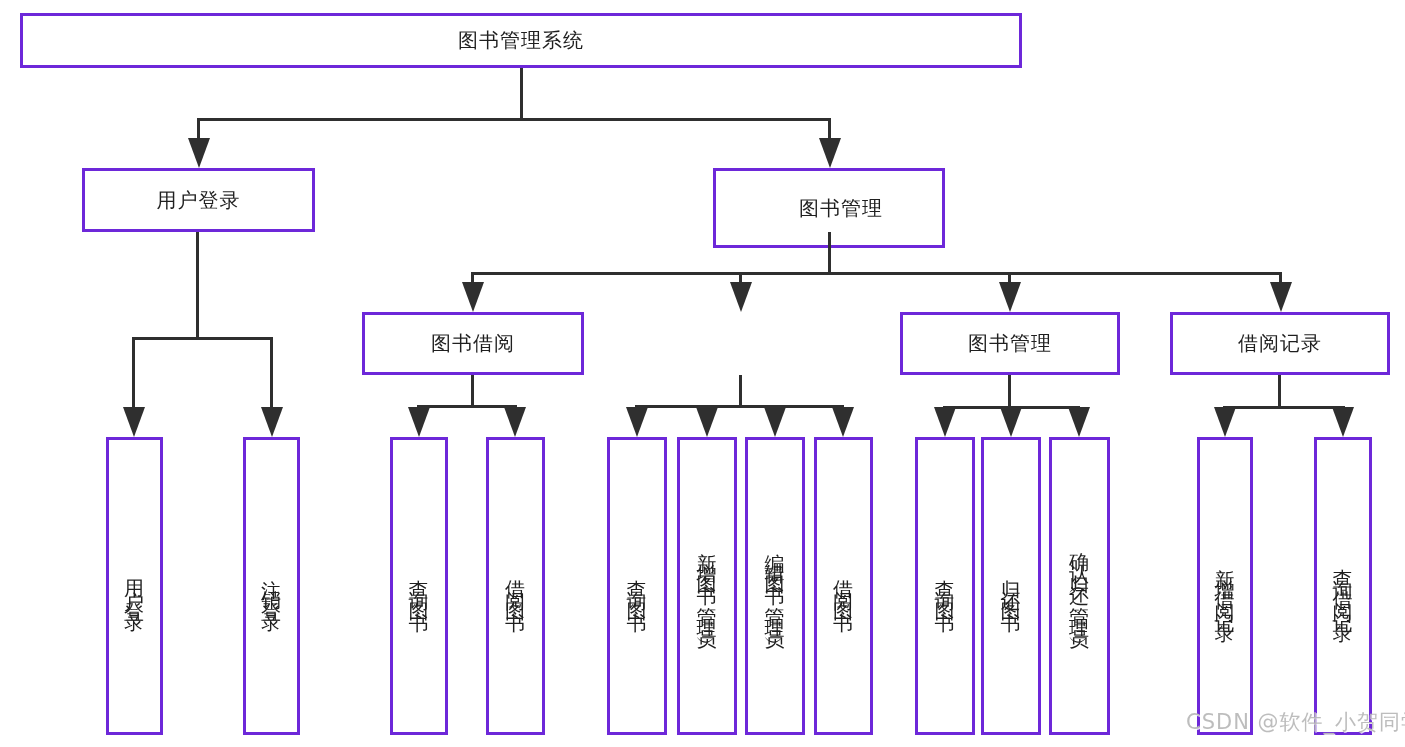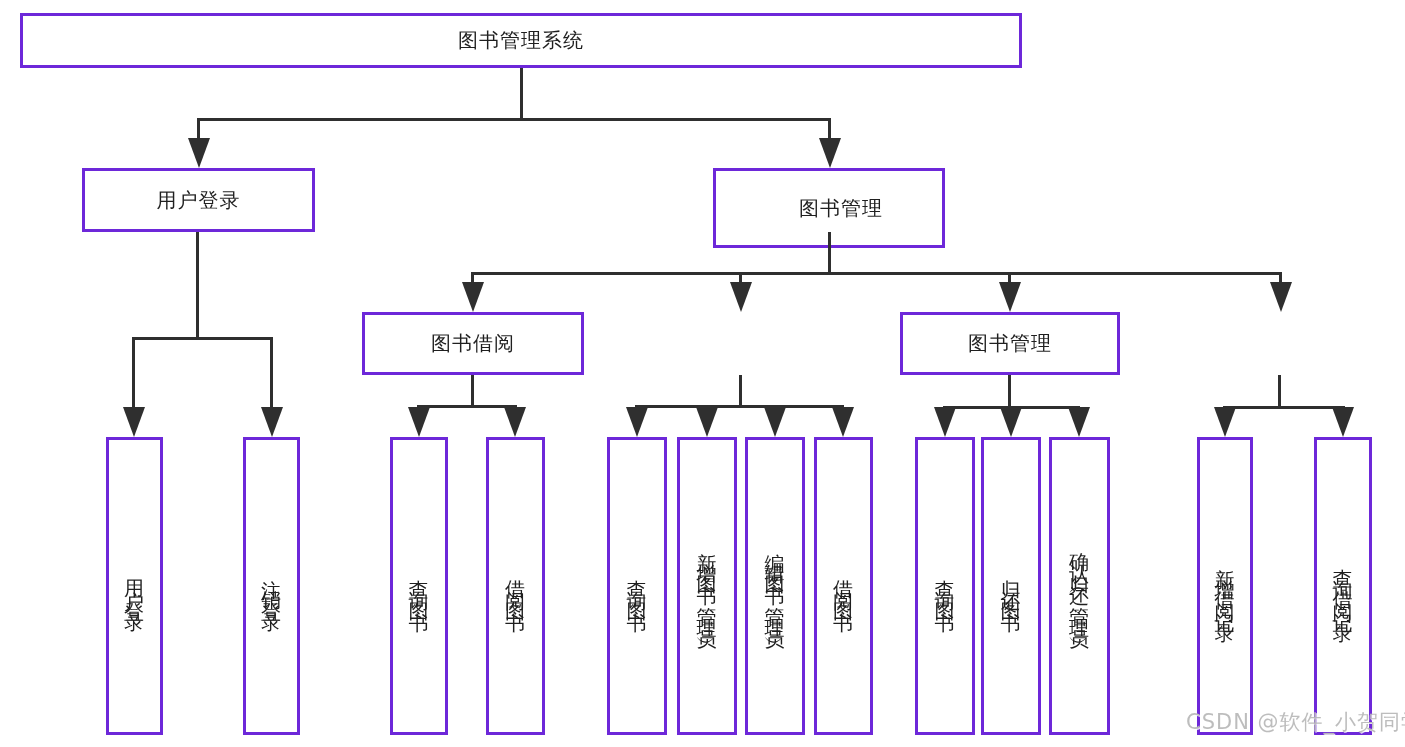--- a/index.html
+++ b/index.html
@@ -75,20 +75,23 @@
   <div class="arrow" style="left:999px; top:282px;"></div>
   <div class="line" style="left:1279px; top:275px; width:3px; height:10px;"></div>
   <div class="arrow" style="left:1270px; top:282px;"></div>
 
   <div class="box h" style="left:362px; top:312px; width:222px; height:63px;">
     <span>图书借阅</span>
   </div>
   <div class="box h" style="left:900px; top:312px; width:220px; height:63px;">
     <span>图书管理</span>
   </div>
+  <div class="box h" style="left:1170px; top:312px; width:220px; height:63px;">
+    <span>借阅记录</span>
+  </div>
 
   <div class="line" style="left:471px; top:375px; width:3px; height:30px;"></div>
   <div class="line" style="left:417px; top:405px; width:100px; height:3px;"></div>
   <div class="arrow" style="left:408px; top:407px;"></div>
   <div class="arrow" style="left:504px; top:407px;"></div>
 
   <div class="box v" style="left:390px; top:437px; width:58px; height:298px;">
     <span>查询图书</span>
   </div>
   <div class="box v" style="left:486px; top:437px; width:59px; height:298px;">

